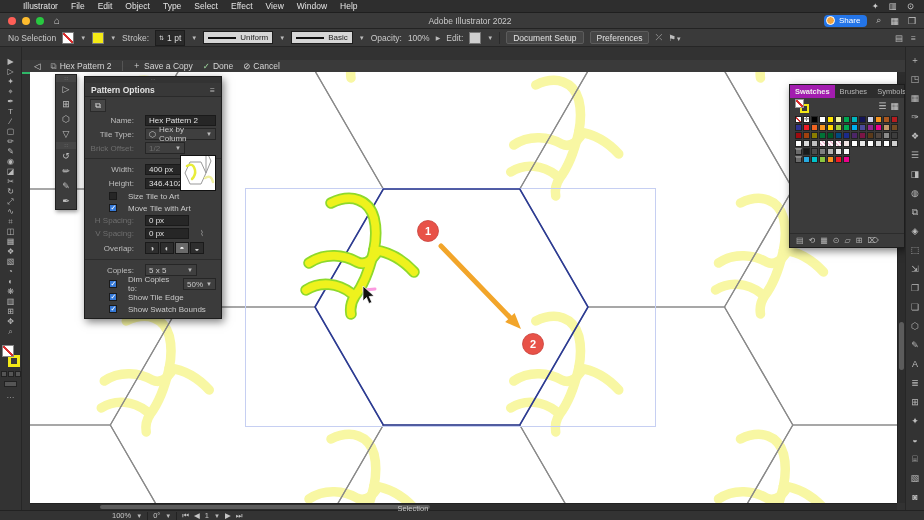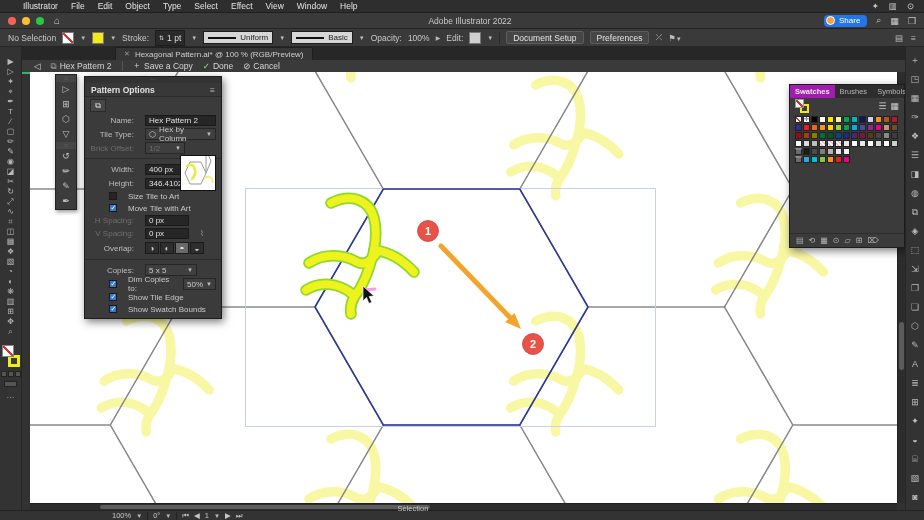--- a/index.html
+++ b/index.html
@@ -194,26 +194,20 @@
     <span class="obtn">Document Setup</span>
     <span class="obtn">Preferences</span>
     <span style="color:#bdbdbd">⤫</span>
     <span style="color:#bdbdbd">⚑<span class="caret">▼</span></span>
     <span class="ob-right">
       <span>▤</span>
       <span>≡</span>
     </span>
   </div>
 
-  <div class="tabbar">
-    <div class="doc-tab">
-      <span style="font-size:7px;color:#9a9a9a">✕</span>
-      <span>Hexagonal Pattern.ai* @ 100 % (RGB/Preview)</span>
-    </div>
-  </div>
 
   <div class="patternbar">
     <span class="pb-item">
         <span>◁</span>
       </span>
     <span class="pb-item">
         <span style="color:#aaa">⧉</span>
         <span>Hex Pattern 2</span>
       </span>
     <span class="pb-sep"></span>

